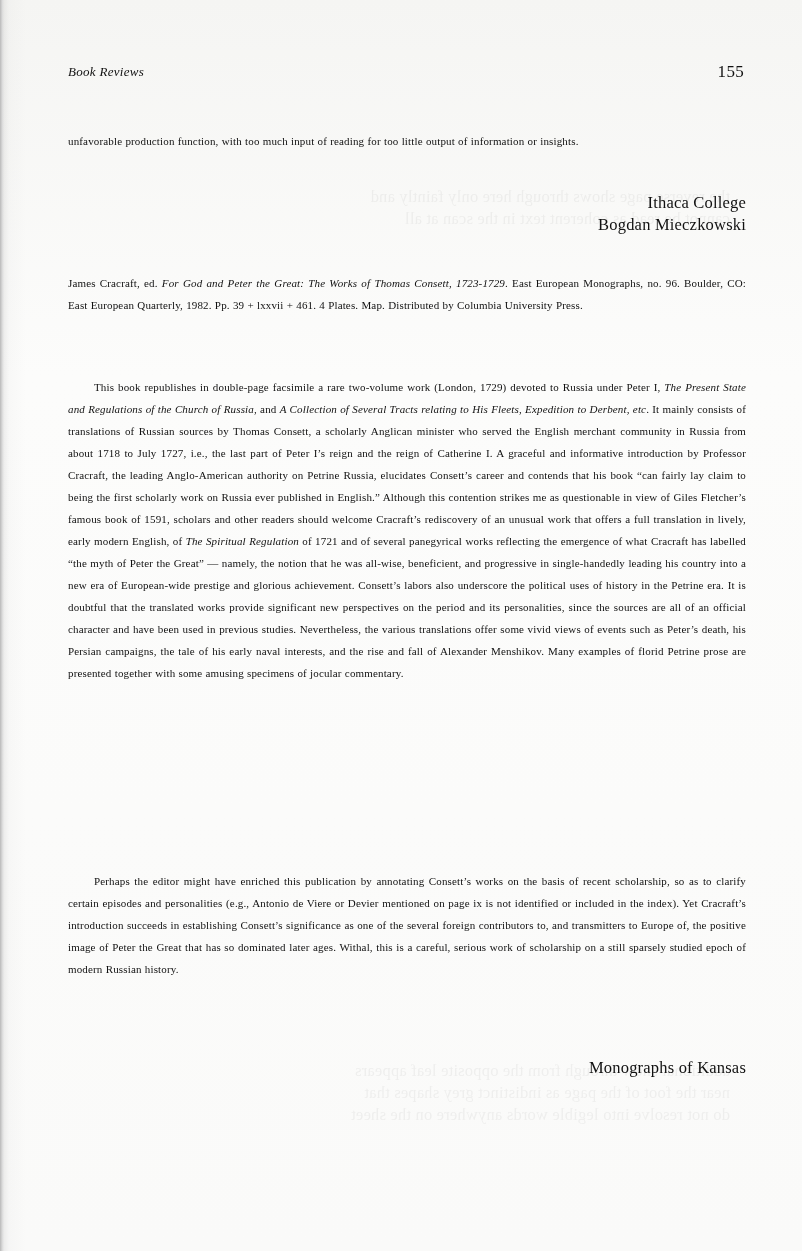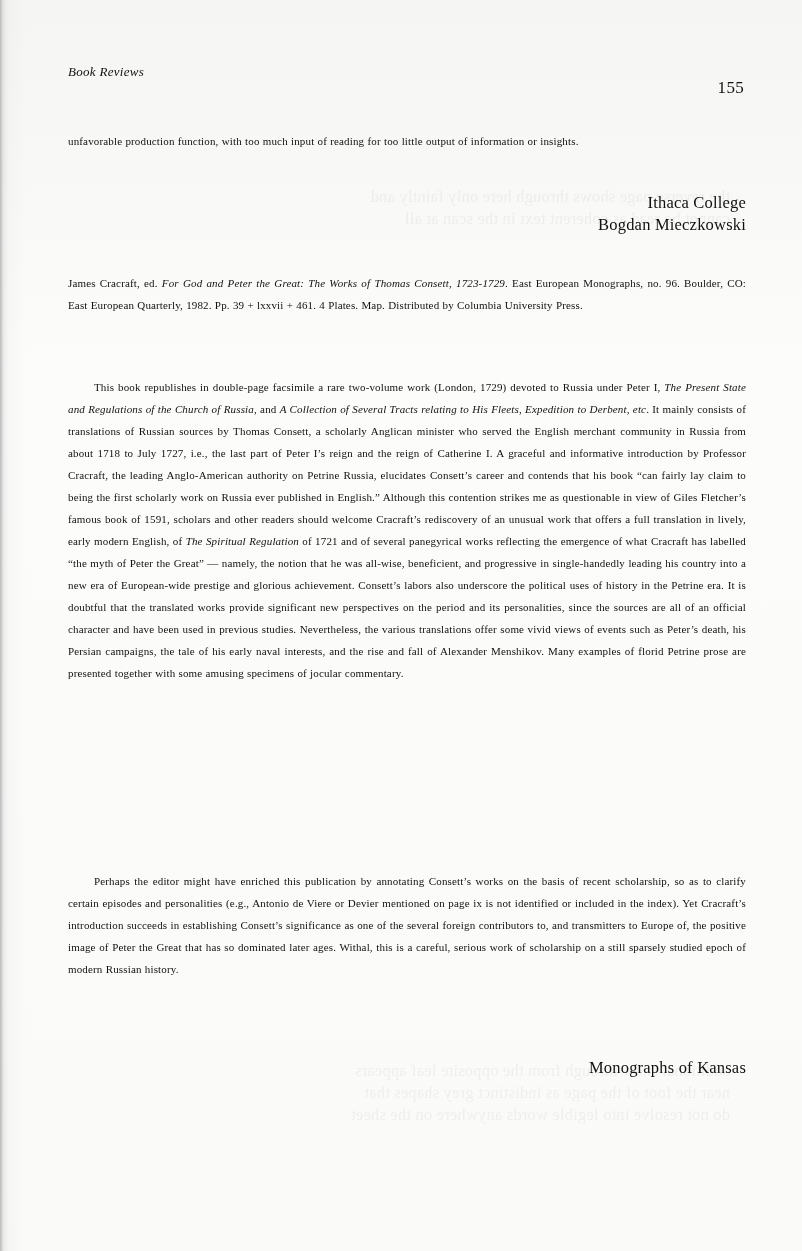--- a/index.html
+++ b/index.html
@@ -59,21 +59,21 @@
     position: absolute;
     left: 0;
     top: 2px;
     font-style: italic;
     font-size: 13px;
     letter-spacing: 0.3px;
   }
   .running-head .rh-page {
     position: absolute;
     right: 2px;
-    top: 16px;
+    top: 0px;
     font-size: 17px;
     letter-spacing: 0.3px;
   }
 
   .body-block {
     position: absolute;
     left: 68px;
     width: 678px;
     font-size: 11px;
     line-height: 22px;

